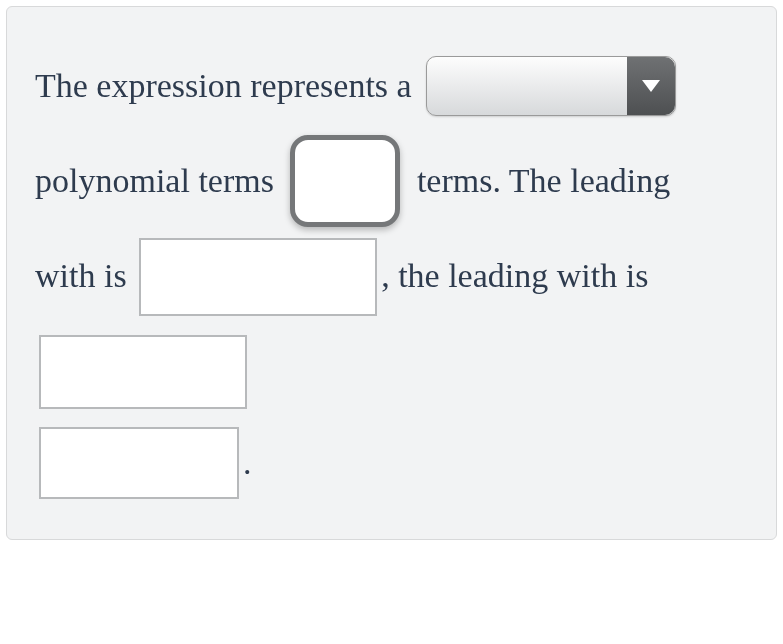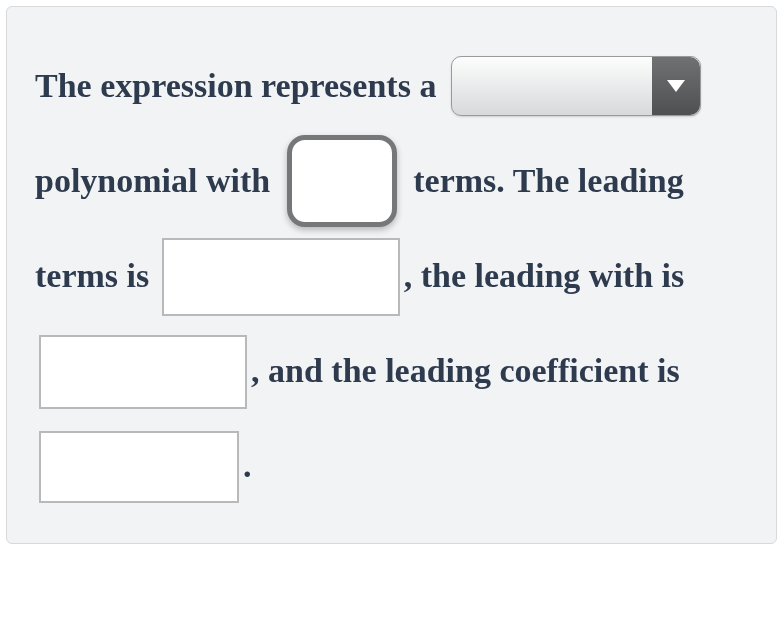--- a/index.html
+++ b/index.html
@@ -22,21 +22,20 @@
       font-size: 34px;
       color: #2e3b4e;
       line-height: 2.7;
       margin: 6px;
     }
     .flow {
       display: block;
     }
     .text-span {
       vertical-align: middle;
-      font-weight: bold;
     }
     .select-wrap {
       display: inline-block;
       vertical-align: middle;
       width: 250px;
       height: 60px;
       background: linear-gradient(to bottom, #fdfdfd 0%, #d7d9db 100%);
       border: 1px solid #9a9a9a;
       border-radius: 10px;
       position: relative;
@@ -106,27 +105,27 @@
 <div class="container">
   <div class="flow">
     <span class="text-span">The expression represents a </span><span class="select-wrap"><span class="select-arrow-box">
           <svg viewBox="0 0 18 12">
             <polygon points="0,0 18,0 9,12" fill="#ffffff"></polygon>
           </svg>
         </span></span>
 
     <br>
 
-    <span class="text-span">polynomial with </span><input type="text" class="small-input" value="" style=""><span class="text-span"> terms. The leading</span>
+    <span class="text-span">polynomial terms </span><input type="text" class="small-input" value="" style=""><span class="text-span"> terms. The leading</span>
 
     <br>
 
-    <span class="text-span">terms is </span><input type="text" class="plain-input w1" value="" style=""><span class="text-span">, the leading with is</span>
+    <span class="text-span">with is </span><input type="text" class="plain-input w1" value="" style=""><span class="text-span">, the leading with is</span>
 
     <br>
 
-    <input type="text" class="plain-input w2" value="" style=""><span class="text-span">, and the leading coefficient is</span>
+    <input type="text" class="plain-input w2" value="" style="">
 
     <br>
 
     <input type="text" class="plain-input w3" value="" style=""><span class="text-span">.</span>
   </div>
 </div>
 
 </body></html>

